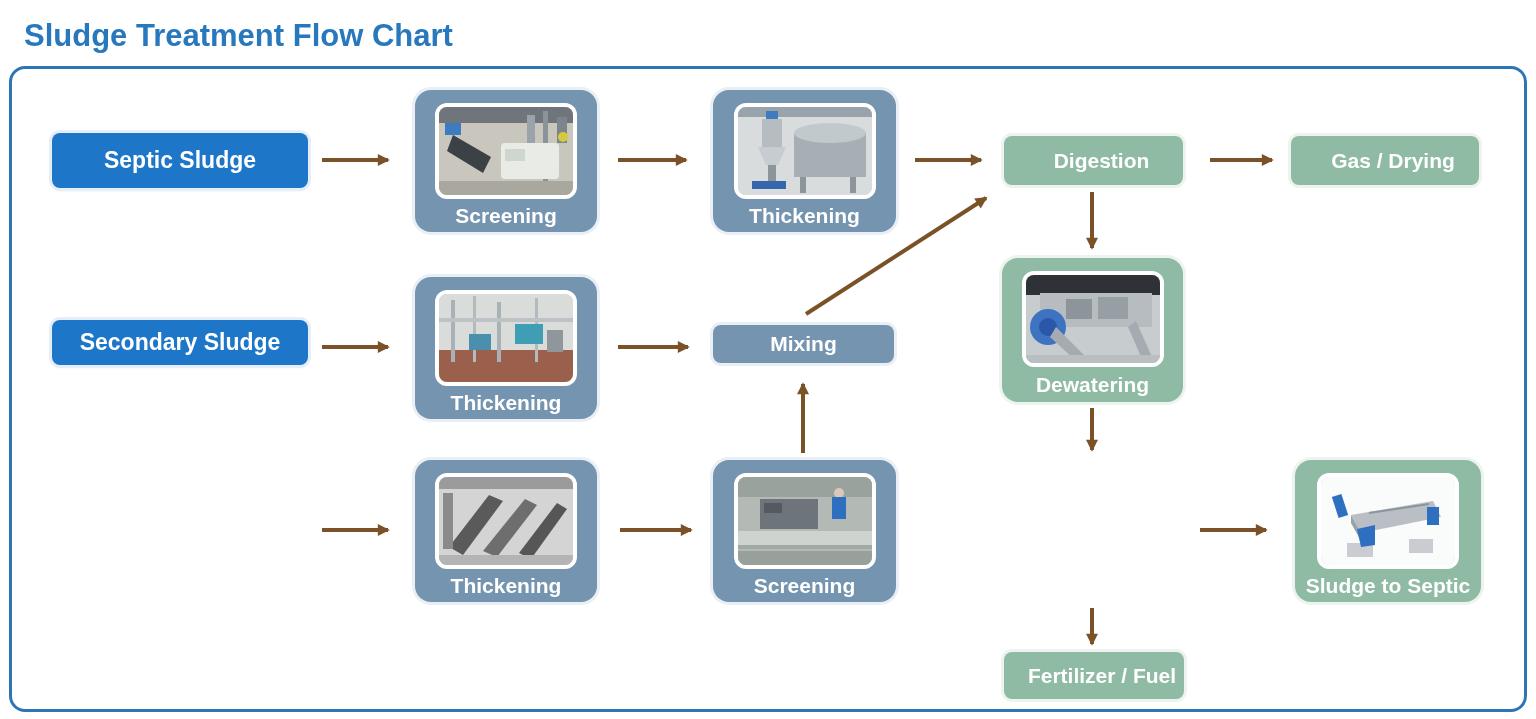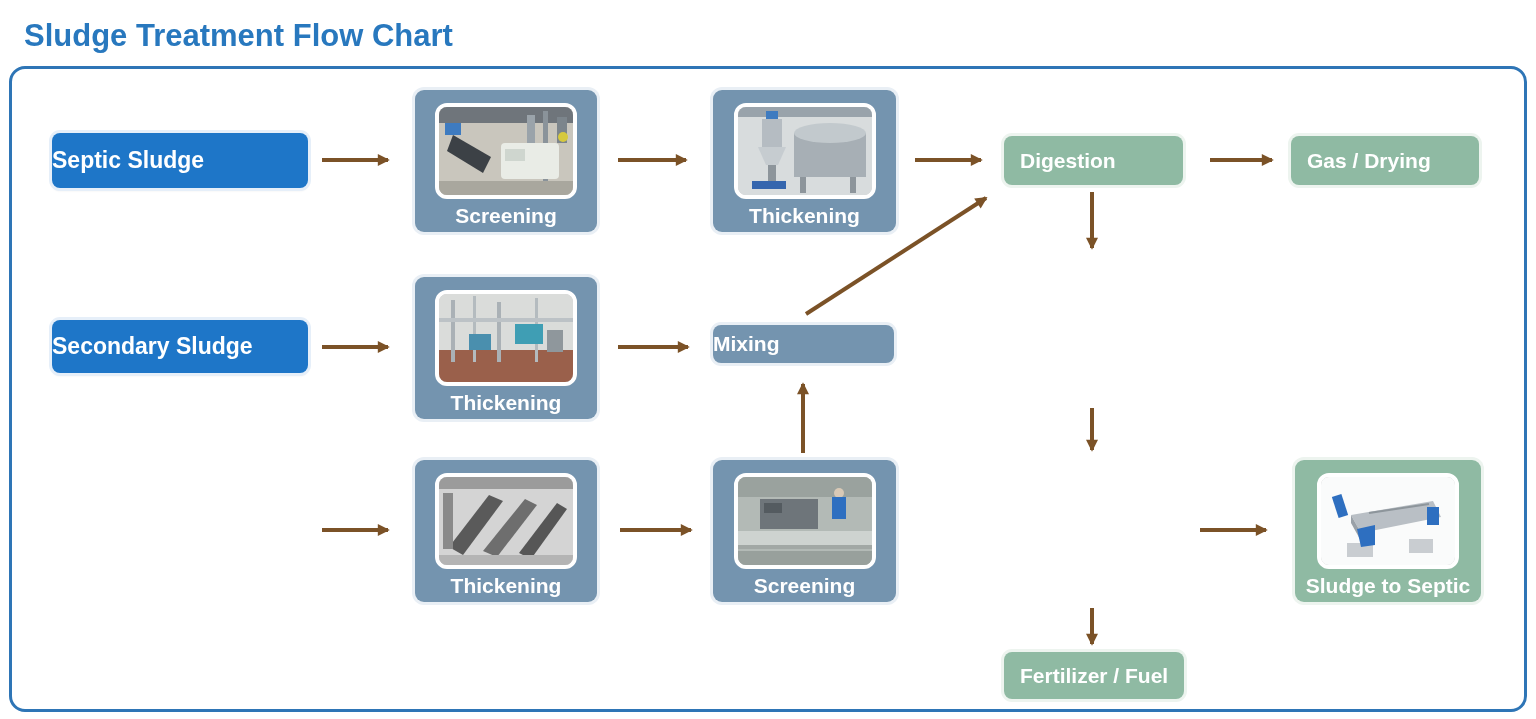--- a/index.html
+++ b/index.html
@@ -10,49 +10,49 @@
     --color-output-box:#8fbaa3;
     --color-arrow:#7b5227;
     --color-box-text:#ffffff;
   }
   html,body{margin:0;padding:0;background:#ffffff;}
   body{font-family:"Liberation Sans", sans-serif;}
   .stage{position:relative;width:1536px;height:719px;background:#fff;overflow:hidden;}
   .page-title{position:absolute;left:8px;top:2px;margin:16px;font-size:31px;font-weight:bold;color:var(--color-title);}
   .panel{position:absolute;left:9px;top:66px;width:1518px;height:646px;box-sizing:border-box;
          border:3px solid var(--color-panel-border);border-radius:16px;background:#fff;}
-  .node{position:absolute;box-sizing:border-box;display:flex;align-items:center;justify-content:flex-start;
+  .node{position:absolute;box-sizing:border-box;display:flex;align-items:center;justify-content:center;
         color:var(--color-box-text);font-weight:bold;text-align:center;}
   .src{background:var(--color-source-box);border-radius:8px;font-size:23px;
        box-shadow:0 0 0 3px #e6eff9, 0 2px 3px rgba(0,0,0,0.15);}
   .sbox{border-radius:8px;font-size:21px;}
   .sbox.bluegray{background:var(--color-process-box);box-shadow:0 0 0 3px #e9eff5;}
   .sbox.green{background:var(--color-output-box);box-shadow:0 0 0 3px #edf4ef;padding-left:16px;}
-  .pbox{flex-direction:column;justify-content:flex-start;padding-top:13px;border-radius:9px;}
+  .pbox{flex-direction:column;justify-content:flex-start;padding-top:13px;border-radius:16px;}
   .pbox.bluegray{background:var(--color-process-box);box-shadow:0 0 0 3px #e9eff5;}
   .pbox.green{background:var(--color-output-box);box-shadow:0 0 0 3px #edf4ef;}
   .photo{width:134px;height:88px;border:4px solid #ffffff;border-radius:12px;overflow:hidden;background:#ccc;flex:0 0 auto;}
   .photo svg{display:block;width:100%;height:100%;}
   .plabel{flex:1;display:flex;align-items:center;justify-content:center;font-size:21px;line-height:1;}
   .arrows{position:absolute;left:0;top:0;width:1536px;height:719px;pointer-events:none;}
   .arrows line{stroke:var(--color-arrow);stroke-width:4;}
   .arrows .ah{fill:var(--color-arrow);}
 </style>
 </head>
 <body>
 
 <div class="stage">
   <h1 class="page-title">Sludge Treatment Flow Chart</h1>
 
   <div class="panel"></div>
 
   <div class="node src" style="left:52px;top:133px;width:256px;height:55px">
     <span>Septic Sludge</span>
   </div>
-  <div class="node src" style="left:52px;top:320px;width:256px;height:53px">
+  <div class="node src" style="left:52px;top:320px;width:256px;height:45px">
     <span>Secondary Sludge</span>
   </div>
 
   <div class="node pbox bluegray" style="left:415px;top:90px;width:182px;height:142px">
     <div class="photo">
       <svg viewBox="0 0 134 88" preserveAspectRatio="none">
         <rect width="134" height="88" fill="#c9c6bd"></rect>
         <rect width="134" height="16" fill="#6f757b"></rect>
         <rect x="88" y="8" width="8" height="60" fill="#9aa3aa"></rect>
         <rect x="104" y="4" width="5" height="70" fill="#8a939a"></rect>
@@ -141,20 +141,37 @@
     <div class="plabel">Screening</div>
   </div>
 
   <div class="node sbox green" style="left:1004px;top:136px;width:179px;height:49px">
     <span>Digestion</span>
   </div>
   <div class="node sbox green" style="left:1291px;top:136px;width:188px;height:49px">
     <span>Gas / Drying</span>
   </div>
 
+  <div class="node pbox green" style="left:1002px;top:258px;width:181px;height:144px">
+    <div class="photo">
+      <svg viewBox="0 0 134 88" preserveAspectRatio="none">
+        <rect width="134" height="88" fill="#c7ccce"></rect>
+        <rect width="134" height="20" fill="#2e3236"></rect>
+        <rect x="14" y="18" width="112" height="34" fill="#b6bcc0"></rect>
+        <rect x="40" y="24" width="26" height="20" fill="#8d959b"></rect>
+        <rect x="72" y="22" width="30" height="22" fill="#979fa5"></rect>
+        <circle cx="22" cy="52" r="18" fill="#3e73c2"></circle>
+        <circle cx="22" cy="52" r="9" fill="#2b57a8"></circle>
+        <polygon points="30,52 58,80 48,84 24,62" fill="#a5abb0"></polygon>
+        <polygon points="110,46 126,82 116,84 102,52" fill="#a5abb0"></polygon>
+        <rect y="80" width="134" height="8" fill="#b9bec1"></rect>
+      </svg>
+    </div>
+    <div class="plabel">Dewatering</div>
+  </div>
 
 
   <div class="node pbox green" style="left:1295px;top:460px;width:186px;height:142px">
     <div class="photo">
       <svg viewBox="0 0 134 88" preserveAspectRatio="none">
         <rect width="134" height="88" fill="#fafbfb"></rect>
         <rect x="26" y="66" width="26" height="14" fill="#c9cdd1"></rect>
         <rect x="88" y="62" width="24" height="14" fill="#c9cdd1"></rect>
         <polygon points="30,38 112,24 120,40 40,56" fill="#b9bfc5"></polygon>
         <polygon points="30,38 40,56 40,64 30,46" fill="#9aa1a8"></polygon>

